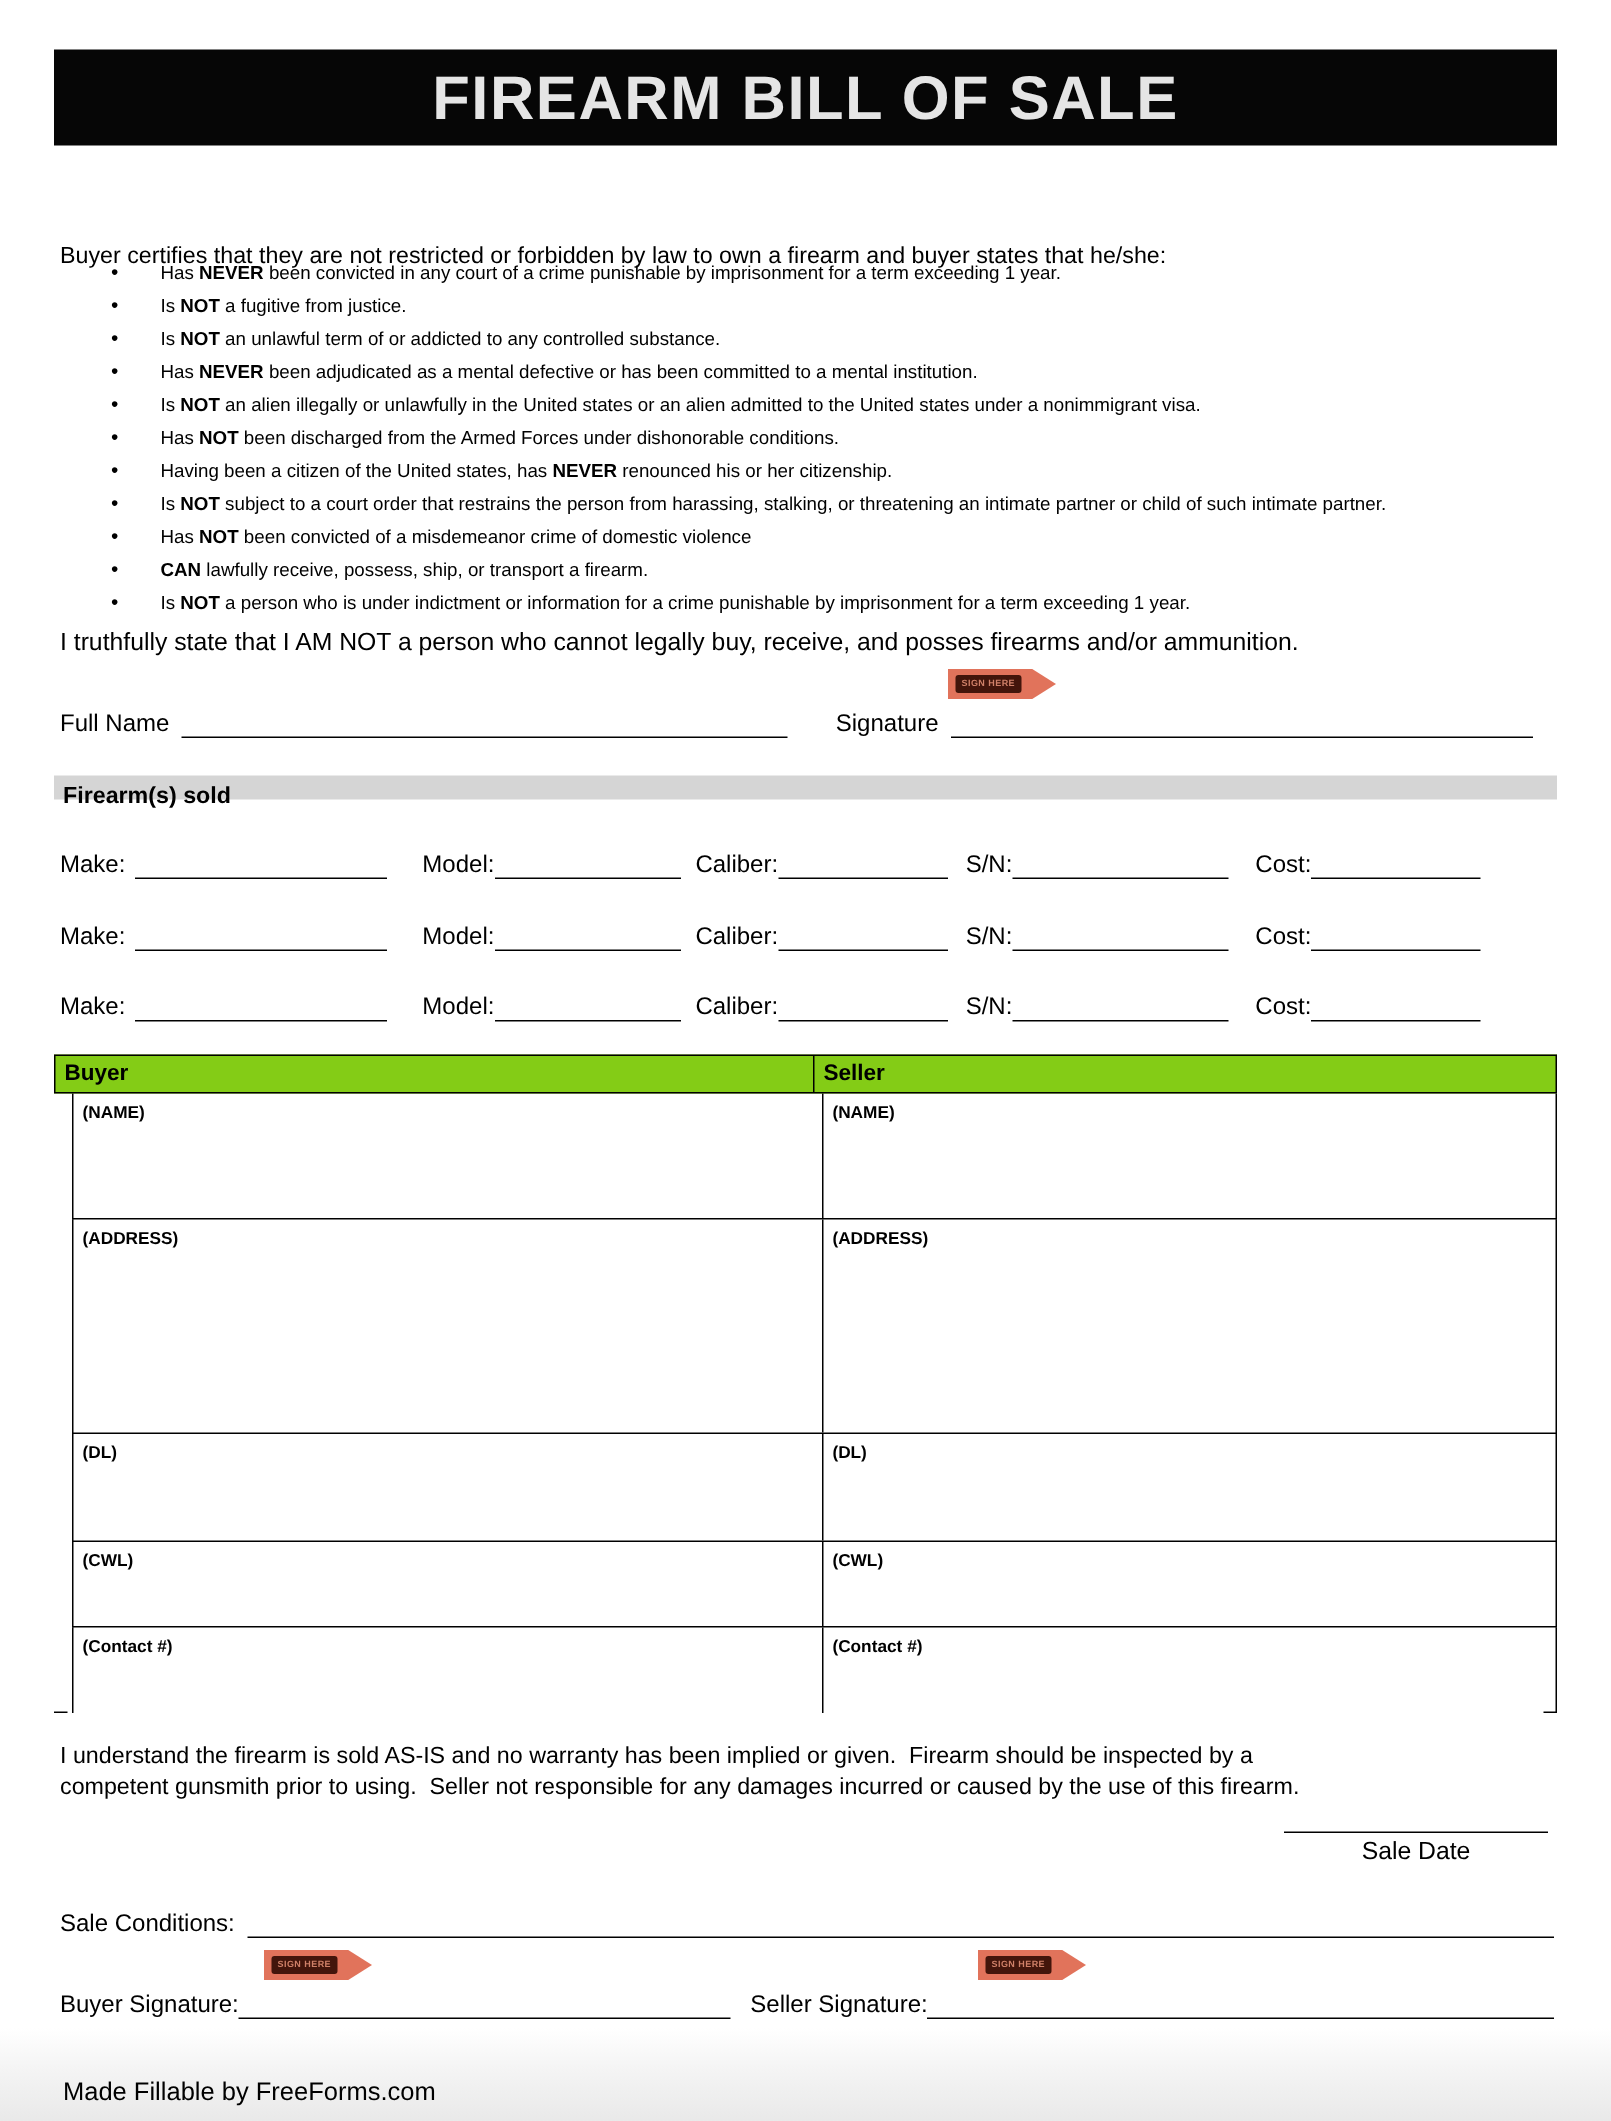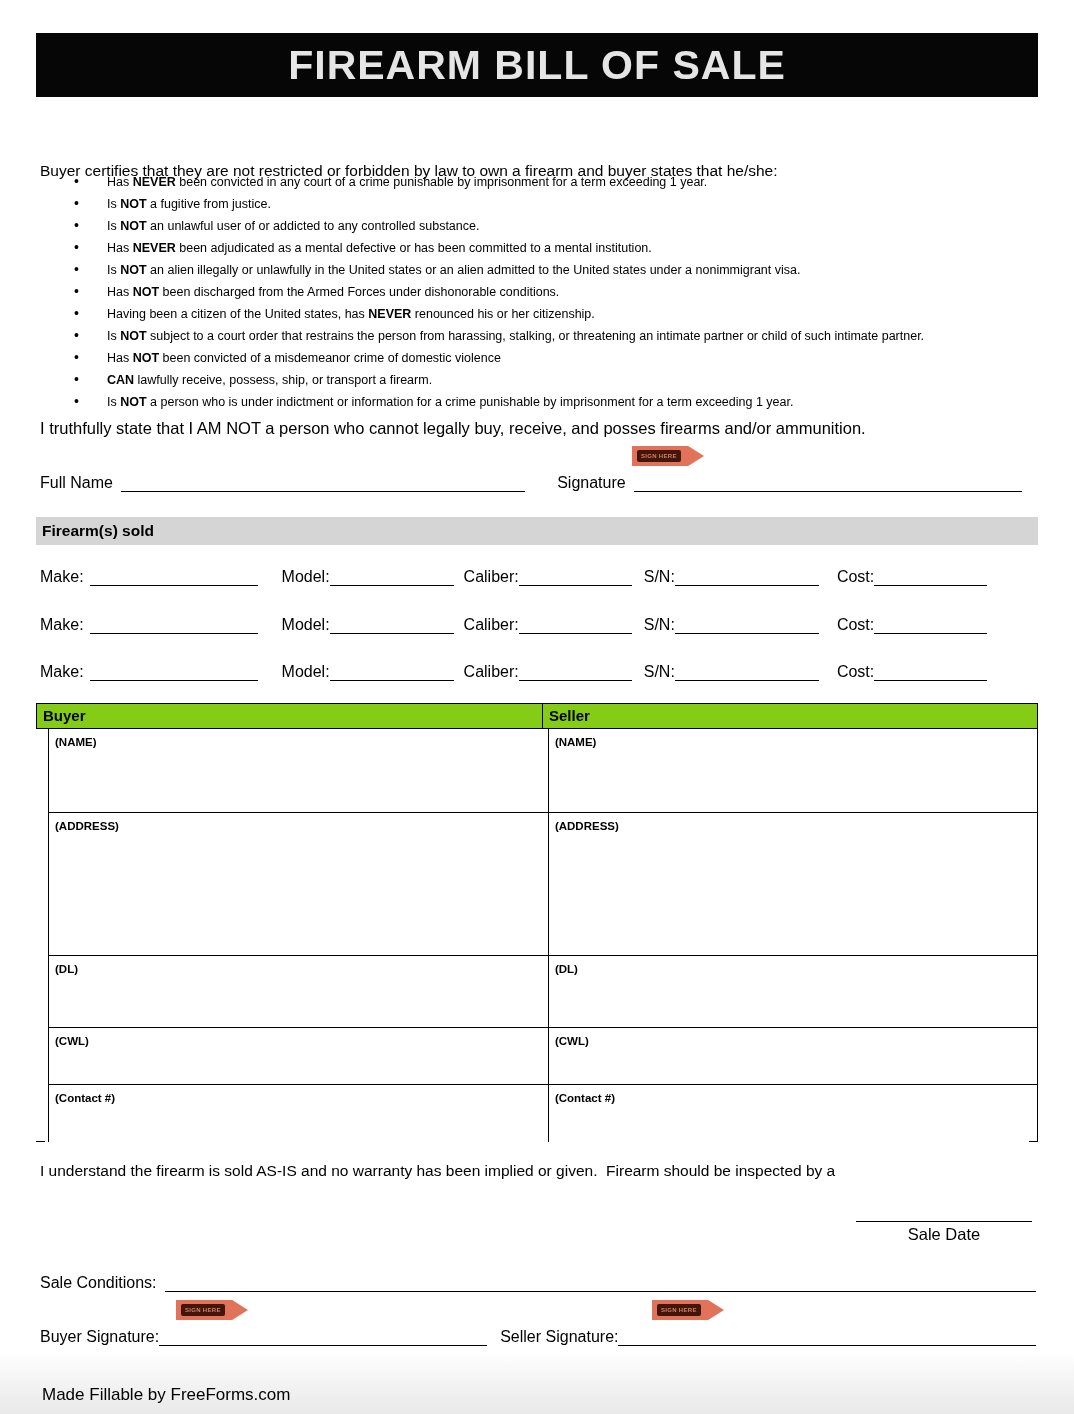--- a/index.html
+++ b/index.html
@@ -46,21 +46,21 @@
   .field-row .lbl { font-size:16px; white-space:nowrap; }
   .uline { border-bottom:1.4px solid #000; height:14px; display:inline-block; }
 
   .name-row { left:40px; top:471px; width:982px; }
   .name-row .uline.fullname { width:406px; margin-left:8px; }
   .name-row .lbl.sig { margin-left:32px; }
   .name-row .uline.signature { width:390px; margin-left:8px; }
 
   
   .section-bar {
-    position:absolute; left:36px; top:517px; width:1002px; height:28px;
+    position:absolute; left:36px; top:517px; width:1002px; height:16px;
     background:#d5d5d5; font-size:15.5px; font-weight:bold;
     line-height:28px; padding-left:6px;
   }
 
   
   .gun-row { width:998px; left:40px; }
   .gun-row.r1 { top:565px; } .gun-row.r2 { top:613px; } .gun-row.r3 { top:660px; }
   .gun-row .uline.make    { width:168px; margin-left:6px; margin-right:24px; }
   .gun-row .uline.model   { width:124px; margin-right:10px; }
   .gun-row .uline.caliber { width:113px; margin-right:12px; }
@@ -121,21 +121,21 @@
 
   <div class="banner">
     <h1>FIREARM BILL OF SALE</h1>
   </div>
 
   <div class="intro">Buyer certifies that they are not restricted or forbidden by law to own a firearm and buyer states that he/she:</div>
 
   <ul class="cert-list">
     <li><span>Has </span><span class="b">NEVER</span><span> been convicted in any court of a crime punishable by imprisonment for a term exceeding 1 year.</span></li>
     <li><span>Is </span><span class="b">NOT</span><span> a fugitive from justice.</span></li>
-    <li><span>Is </span><span class="b">NOT</span><span> an unlawful user of or addicted to any controlled substance.</span></li>
+    <li><span>Is </span><span class="b">NOT</span><span> an unlawful term of or addicted to any controlled substance.</span></li>
     <li><span>Has </span><span class="b">NEVER</span><span> been adjudicated as a mental defective or has been committed to a mental institution.</span></li>
     <li><span>Is </span><span class="b">NOT</span><span> an alien illegally or unlawfully in the United states or an alien admitted to the United states under a nonimmigrant visa.</span></li>
     <li><span>Has </span><span class="b">NOT</span><span> been discharged from the Armed Forces under dishonorable conditions.</span></li>
     <li><span>Having been a citizen of the United states, has </span><span class="b">NEVER</span><span> renounced his or her citizenship.</span></li>
     <li><span>Is </span><span class="b">NOT</span><span> subject to a court order that restrains the person from harassing, stalking, or threatening an intimate partner or child of such intimate partner.</span></li>
     <li><span>Has </span><span class="b">NOT</span><span> been convicted of a misdemeanor crime of domestic violence</span></li>
     <li><span></span><span class="b">CAN</span><span> lawfully receive, possess, ship, or transport a firearm.</span></li>
     <li><span>Is </span><span class="b">NOT</span><span> a person who is under indictment or information for a crime punishable by imprisonment for a term exceeding 1 year.</span></li>
   </ul>
 
@@ -215,21 +215,21 @@
       <div class="pt-cell"><span class="cell-lbl">(CWL)</span></div>
     </div>
     <div class="pt-row h-contact last">
       <div class="pt-cell"><span class="cell-lbl">(Contact #)</span></div>
       <div class="pt-cell"><span class="cell-lbl">(Contact #)</span></div>
     </div>
     <span class="pt-tick tl"></span>
     <span class="pt-tick tr"></span>
   </div>
 
-  <div class="disclaimer"><span>I understand the firearm is sold AS-IS and no warranty has been implied or given.  Firearm should be inspected by a</span><br></div>
+  <div class="disclaimer"><span>I understand the firearm is sold AS-IS and no warranty has been implied or given.  Firearm should be inspected by a</span><br><span>competent gunsmith prior to using.  Seller not responsible for any damages incurred or caused by the use of this firearm.</span></div>
 
   <div class="sale-date">
     <span class="sd-line"></span>
     <span class="sd-lbl">Sale Date</span>
   </div>
 
   <div class="field-row cond-row">
     <span class="lbl">Sale Conditions:</span>
     <span class="uline cond"></span>
   </div>

